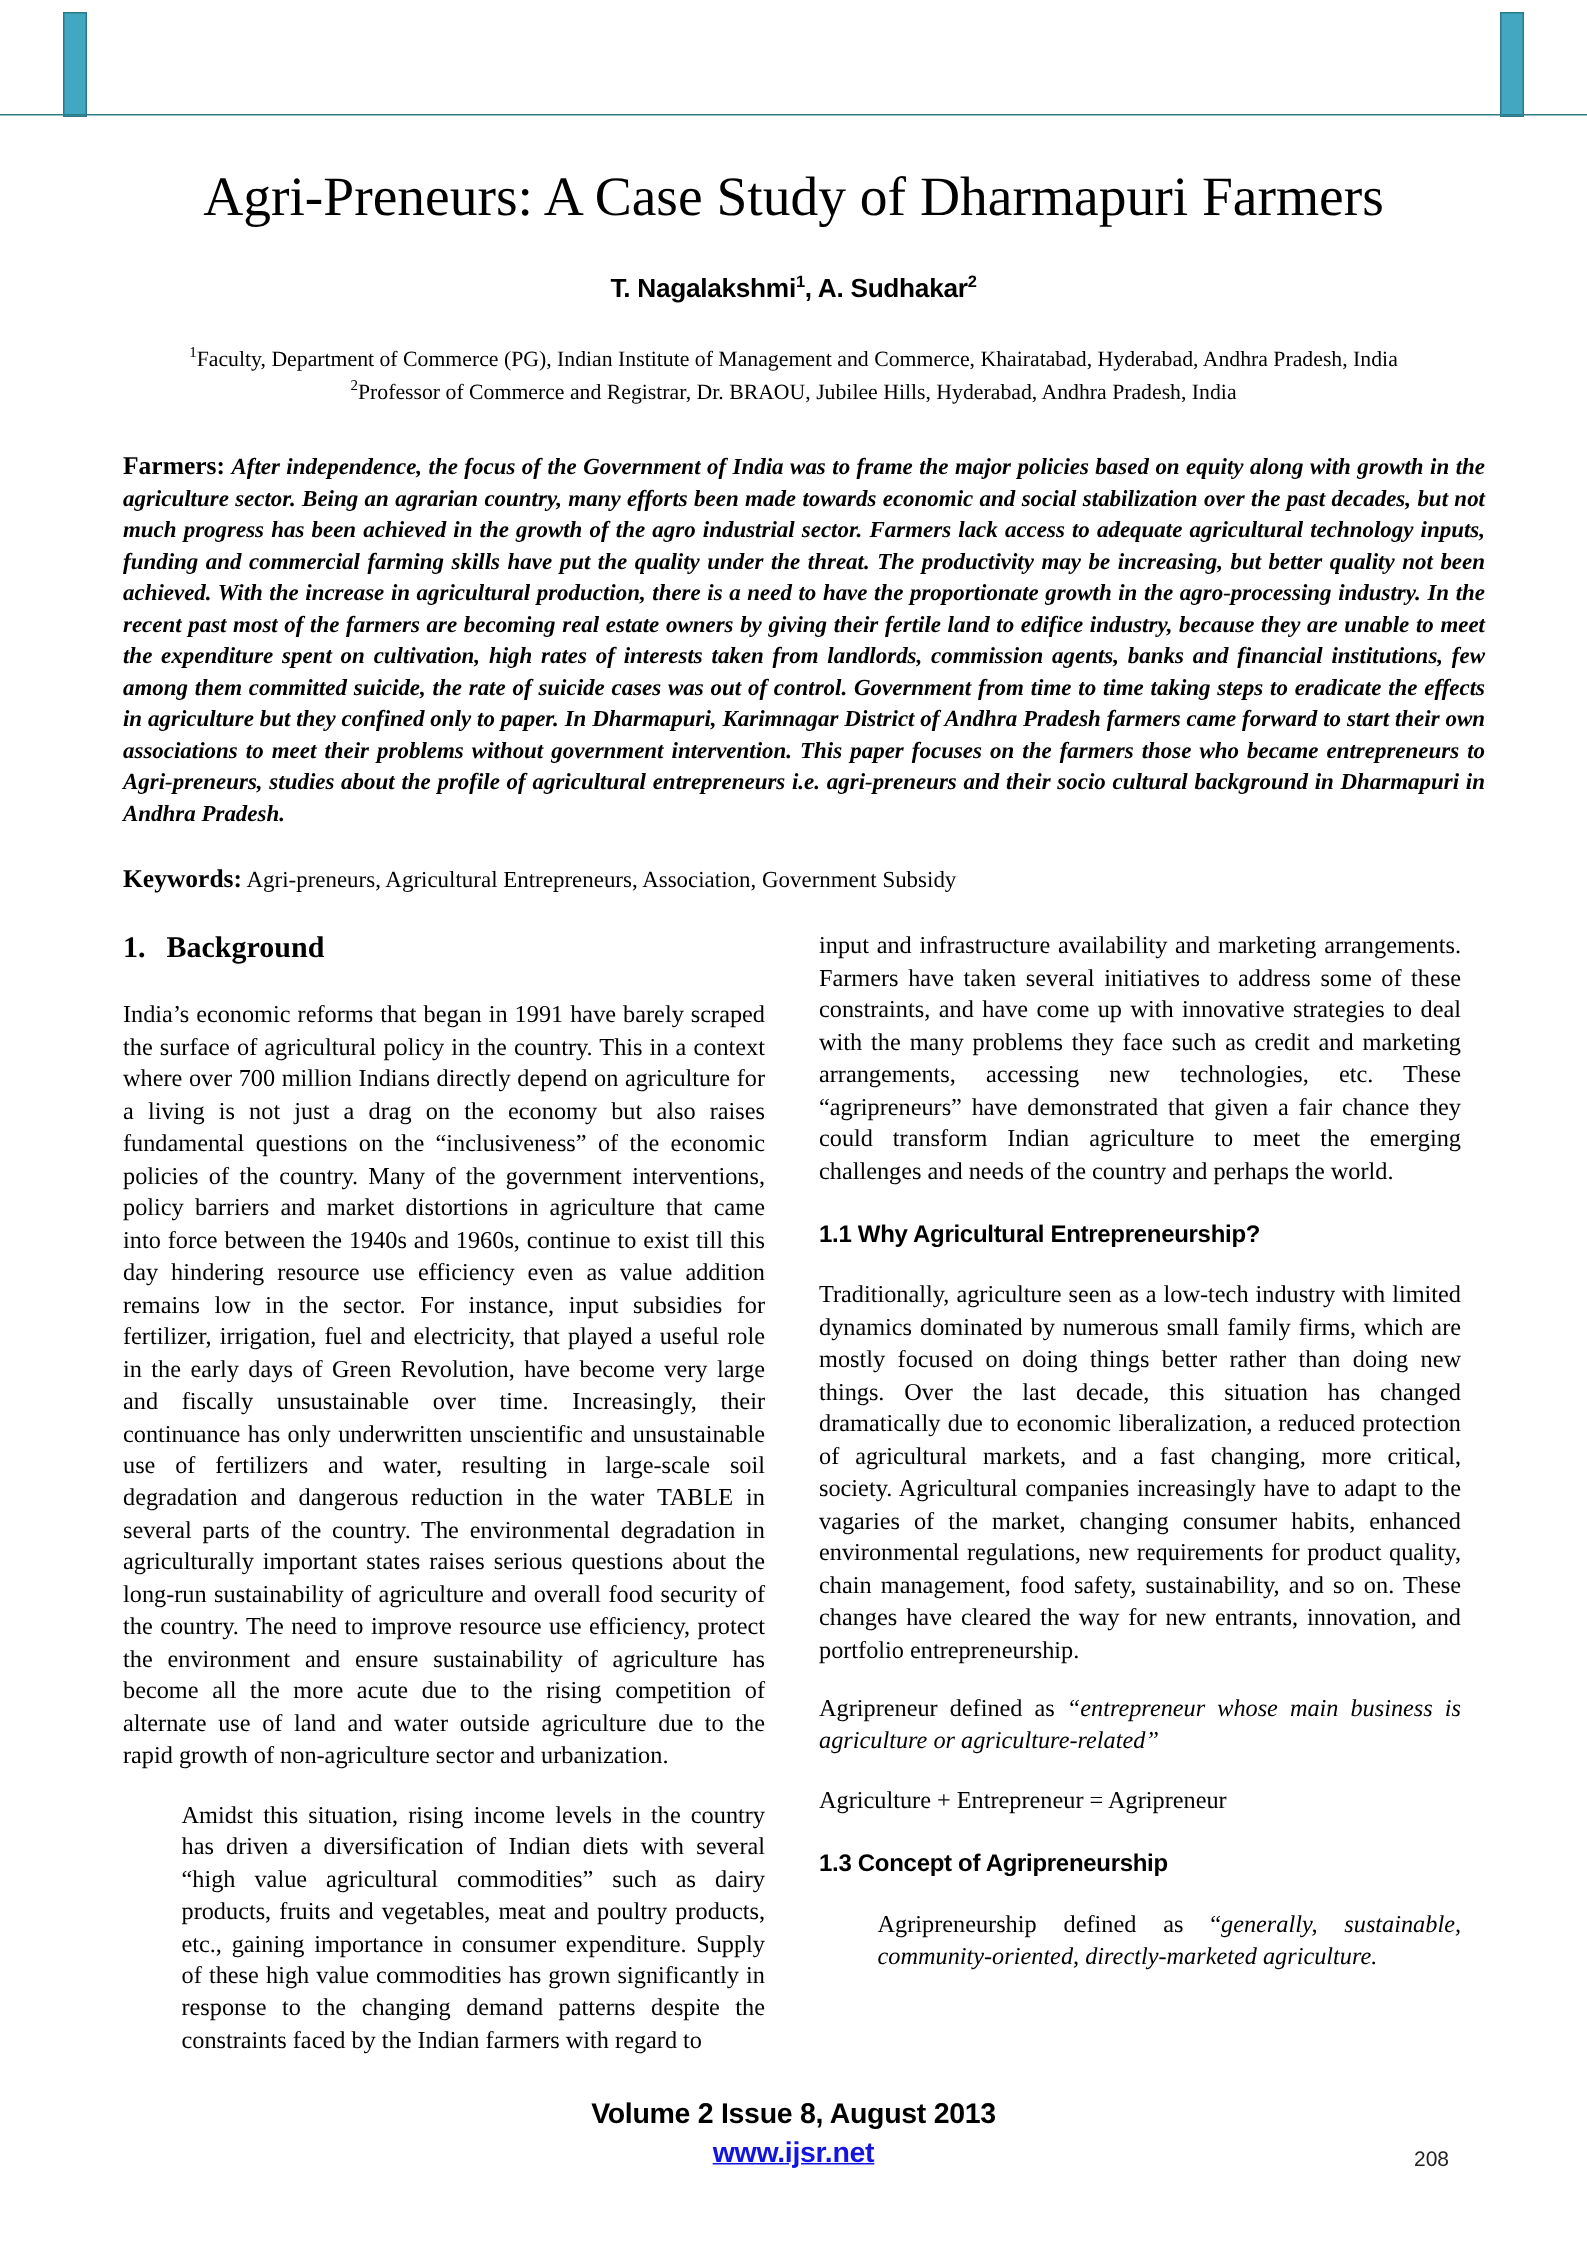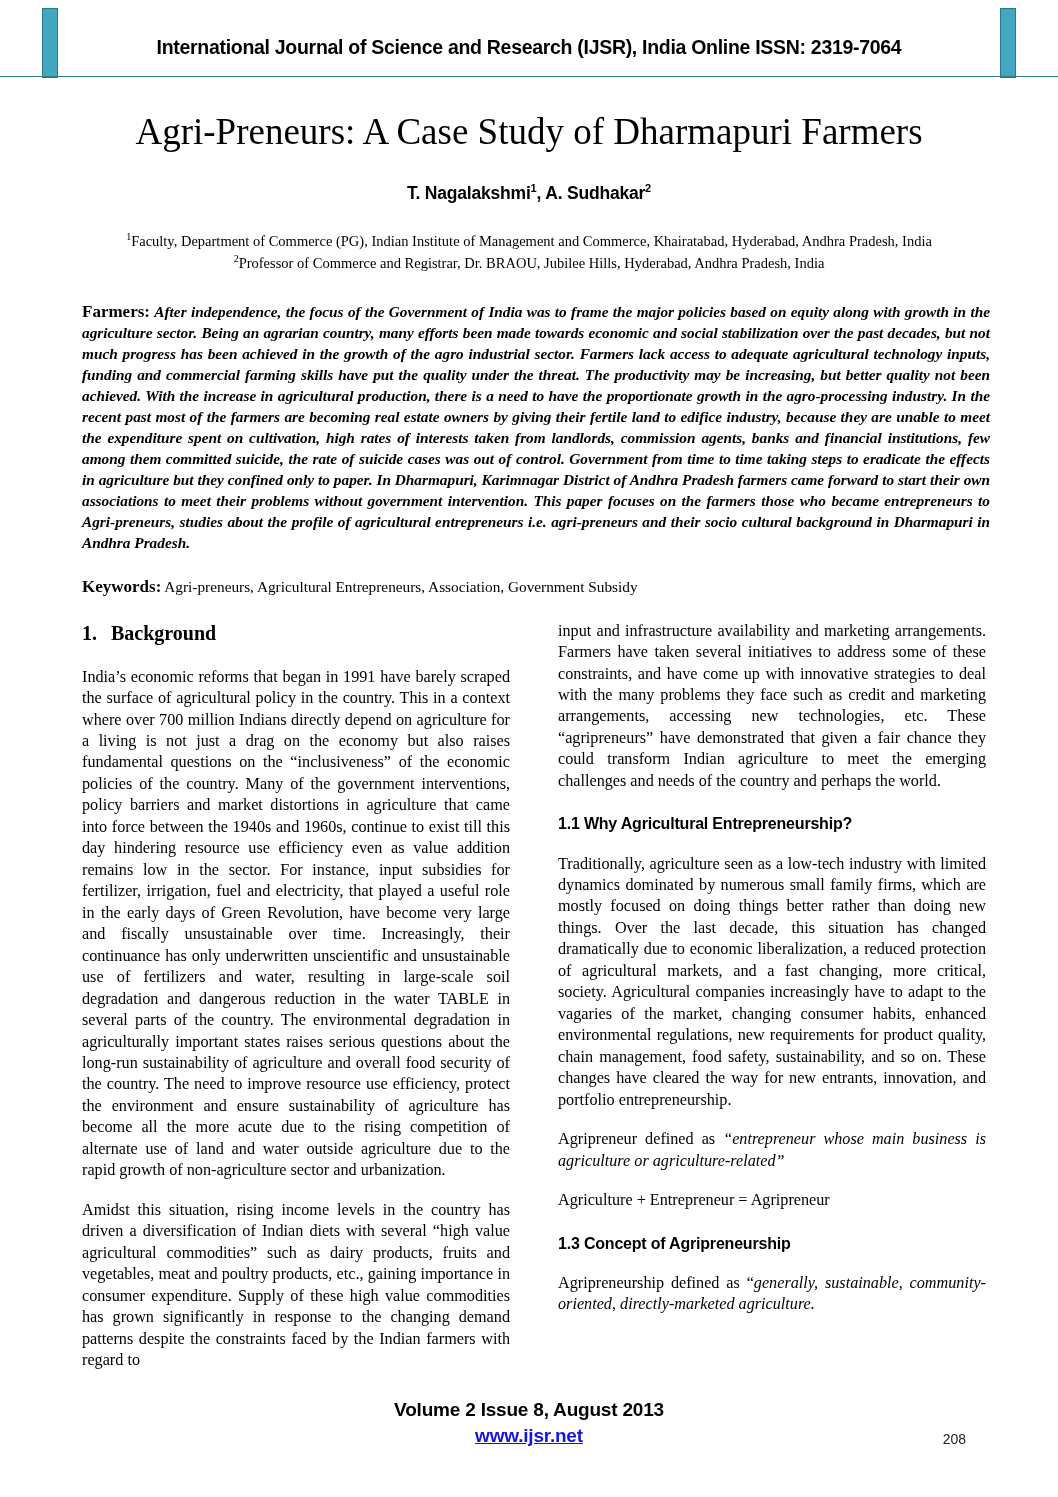--- a/index.html
+++ b/index.html
@@ -109,35 +109,35 @@
   }
   .keywords-label {
     font-weight: bold;
     font-size: 17px;
   }
 
   
   .columns {
     margin: 22px 68px 0 82px;
     display: flex;
-    gap: 48px;
+    gap: 36px;
     align-items: flex-start;
   }
   .column {
     width: 428px;
     flex: 0 0 428px;
   }
   .column p {
     margin: 0 0 18px 0;
     text-align: justify;
     font-size: 16.2px;
     line-height: 1.325;
     text-justify: inter-word;
   }
-  .column p:last-child { margin-bottom: 0; }
+  .column p:last-child { margin-bottom: 0; margin-left: 39px; }
 
   h2.section-heading {
     font-family: "Liberation Serif", "DejaVu Serif", serif;
     font-weight: bold;
     font-size: 20px;
     margin: 0 0 22px 0;
     line-height: 1.2;
   }
   h2.section-heading .num { margin-right: 14px; }
 
@@ -187,21 +187,20 @@
     font-size: 14px;
     color: #222;
   }
 </style>
 </head>
 <body>
 
 <div class="page-header">
   <div class="accent-bar left" style="background: rgb(66, 167, 192);"></div>
   <div class="accent-bar right" style="background: rgb(66, 167, 192);"></div>
-  <div class="header-title">International Journal of Science and Research (IJSR), India Online ISSN: 2319-7064</div>
   <div class="header-rule" style="background: rgb(46, 124, 135);"></div>
 </div>
 
 <div class="title-block">
   <h1 class="paper-title">Agri-Preneurs: A Case Study of Dharmapuri Farmers</h1>
 
   <div class="authors">
     <span>T. Nagalakshmi</span><sup>1</sup><span>, A. Sudhakar</span><sup>2</sup>
   </div>
 

